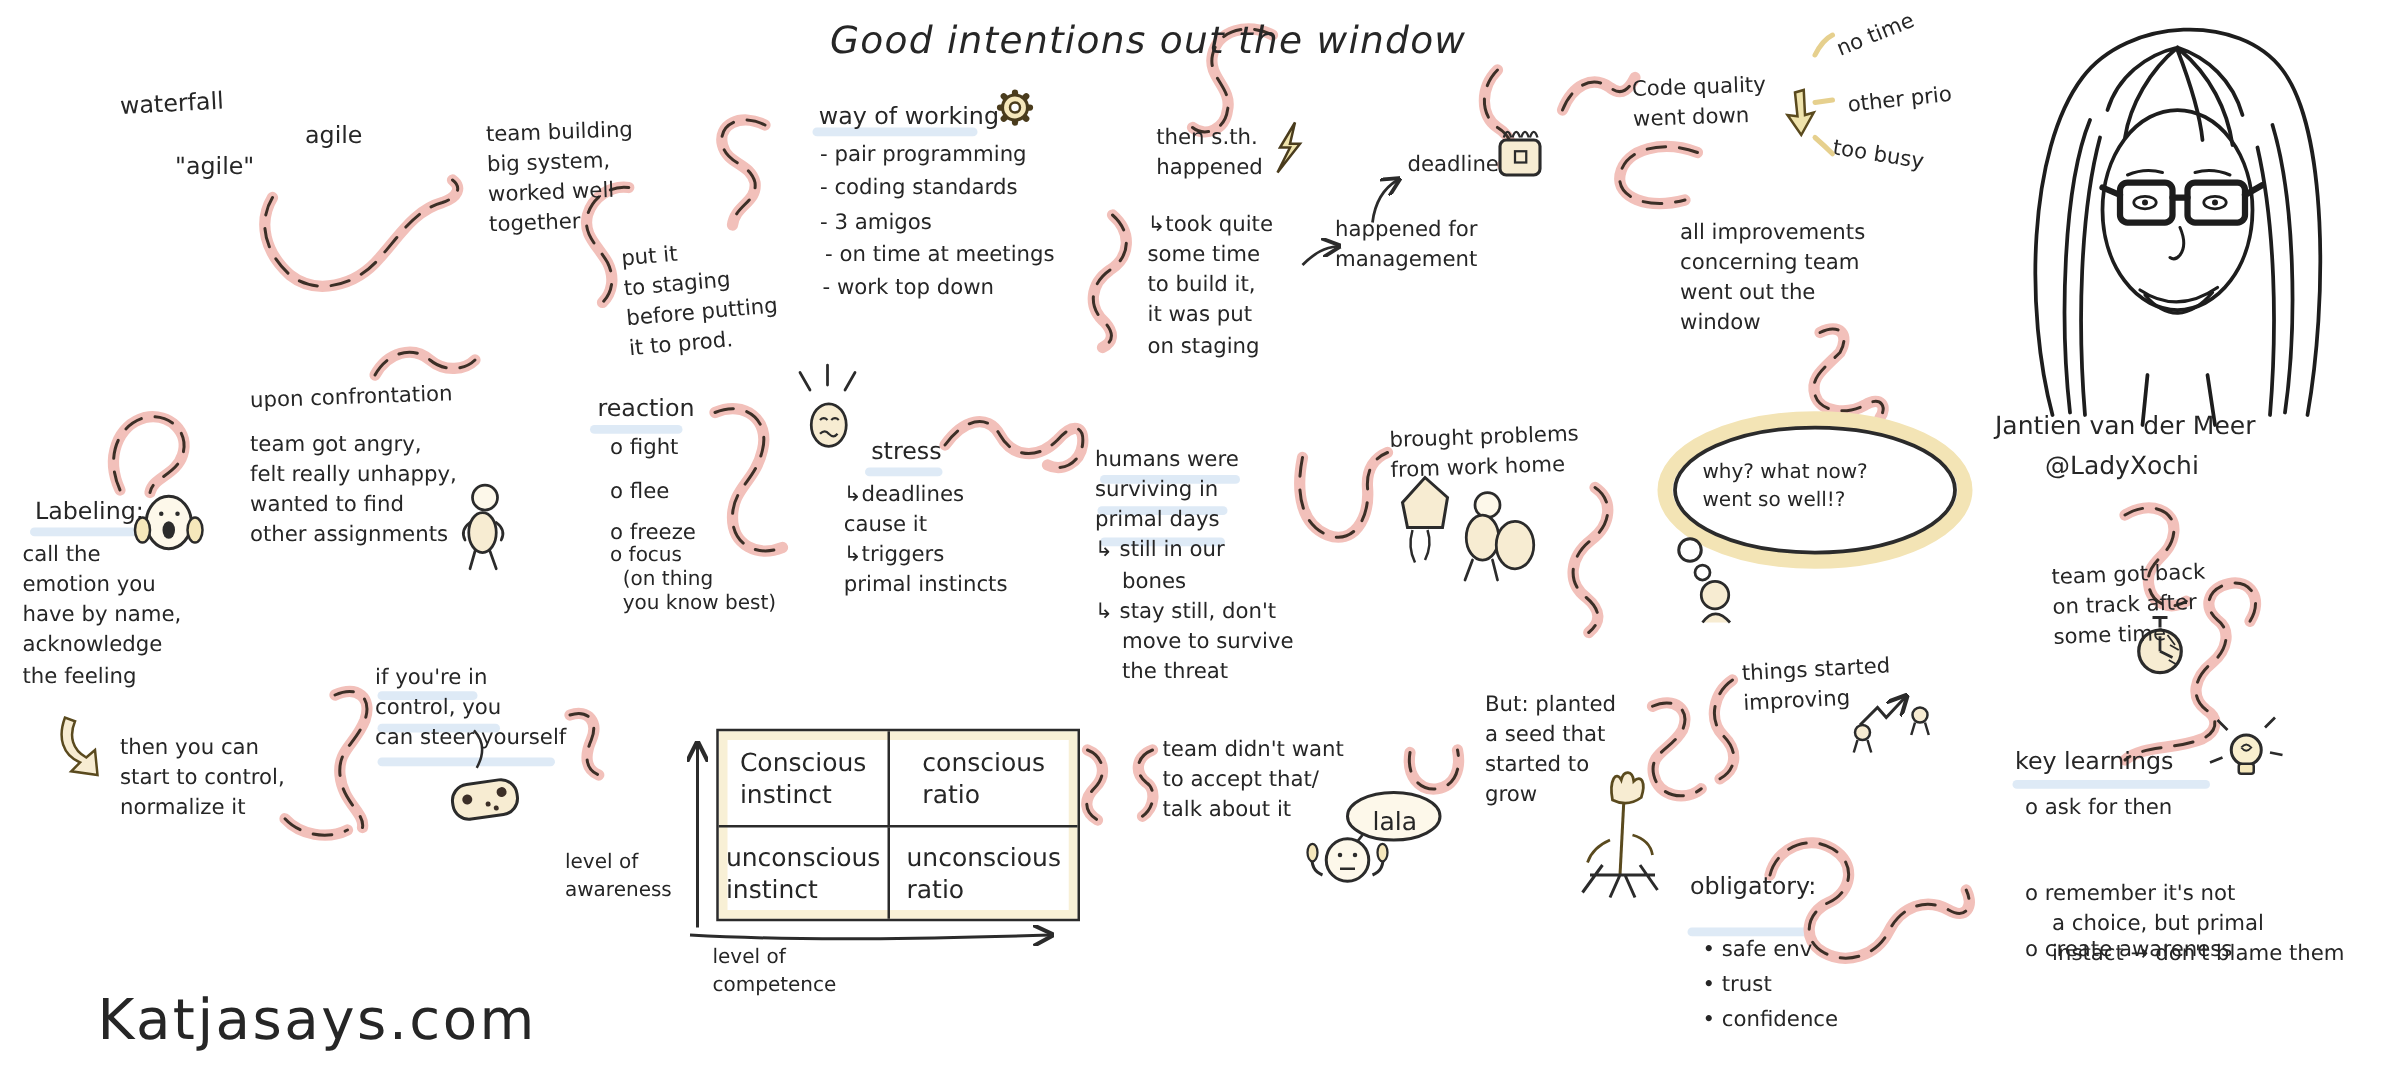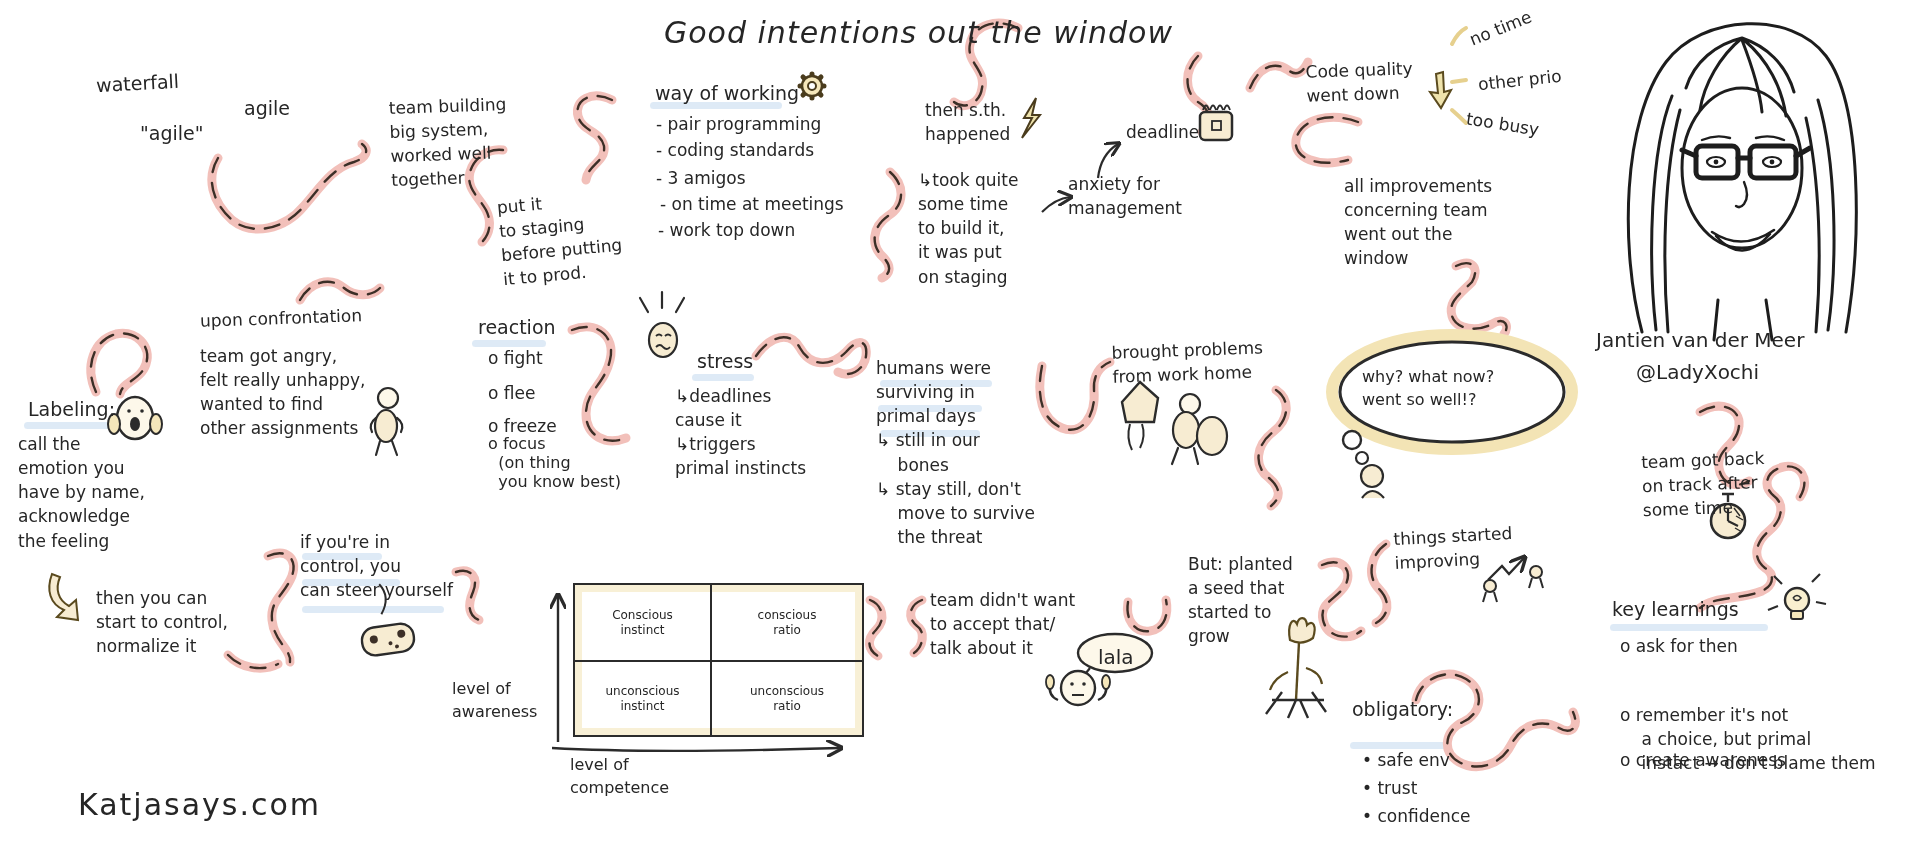--- a/index.html
+++ b/index.html
@@ -4,27 +4,27 @@
 <style>
   html,body{margin:0;padding:0}
   body{width:1920px;height:859px;background:#ffffff;overflow:hidden;position:relative;
        font-family:"DejaVu Sans",sans-serif;color:#262626}
   .art{position:absolute;left:0;top:0;z-index:1}
   .hl{position:absolute;height:7px;background:#d8e6f4;border-radius:4px;opacity:.85;z-index:0}
   .note{position:absolute;white-space:pre;line-height:1.42;font-size:17px;z-index:2}
   .lg{font-size:19px}
   .xl{font-size:30px;font-style:italic;letter-spacing:1px}
   .sig{font-size:20px}
-  .site{font-size:30px;letter-spacing:2px}
+  .site{font-size:45px;letter-spacing:2px}
   .tight{line-height:1.2}
   .matrix-box{position:absolute;border:2.5px solid #2b2b2b;z-index:2;
       box-shadow:inset 0 0 0 7px rgba(243,228,181,.55);
       display:grid;grid-template-columns:137px 1fr;grid-template-rows:77px 1fr}
-  .q{display:flex;align-items:center;justify-content:center;text-align:center;
-     font-size:12px;line-height:1.25;white-space:pre}
+  .q{display:flex;align-items:center;justify-content:center;text-align:left;
+     font-size:20px;line-height:1.25;white-space:pre}
   .q1{border-right:2px solid #2b2b2b;border-bottom:2px solid #2b2b2b}
   .q2{border-bottom:2px solid #2b2b2b}
   .q3{border-right:2px solid #2b2b2b}
 </style>
 </head>
 <body>
 
 <div class="hl" style="left:650px;top:102px;width:132px"></div>
 <div class="hl" style="left:472px;top:340px;width:74px"></div>
 <div class="hl" style="left:692px;top:374px;width:62px"></div>
@@ -274,21 +274,21 @@
 <div class="note" style="left:660px;top:192px">- on time at meetings</div>
 <div class="note" style="left:658px;top:218px">- work top down</div>
 
 <div class="note" style="left:925px;top:98px">then s.th.
 happened</div>
 <div class="note" style="left:918px;top:168px">↳took quite
 some time
 to build it,
 it was put
 on staging</div>
-<div class="note" style="left:1068px;top:172px">anxiety for
+<div class="note" style="left:1068px;top:172px">happened for
 management</div>
 <div class="note" style="left:1126px;top:120px">deadline</div>
 
 <div class="note" style="left:1306px;top:58px;transform:rotate(-2deg)">Code quality
 went down</div>
 <div class="note" style="left:1468px;top:16px;transform:rotate(-22deg)">no time</div>
 <div class="note" style="left:1478px;top:68px;transform:rotate(-6deg)">other prio</div>
 <div class="note" style="left:1466px;top:112px;transform:rotate(9deg)">too busy</div>
 
 <div class="note" style="left:1344px;top:174px">all improvements

